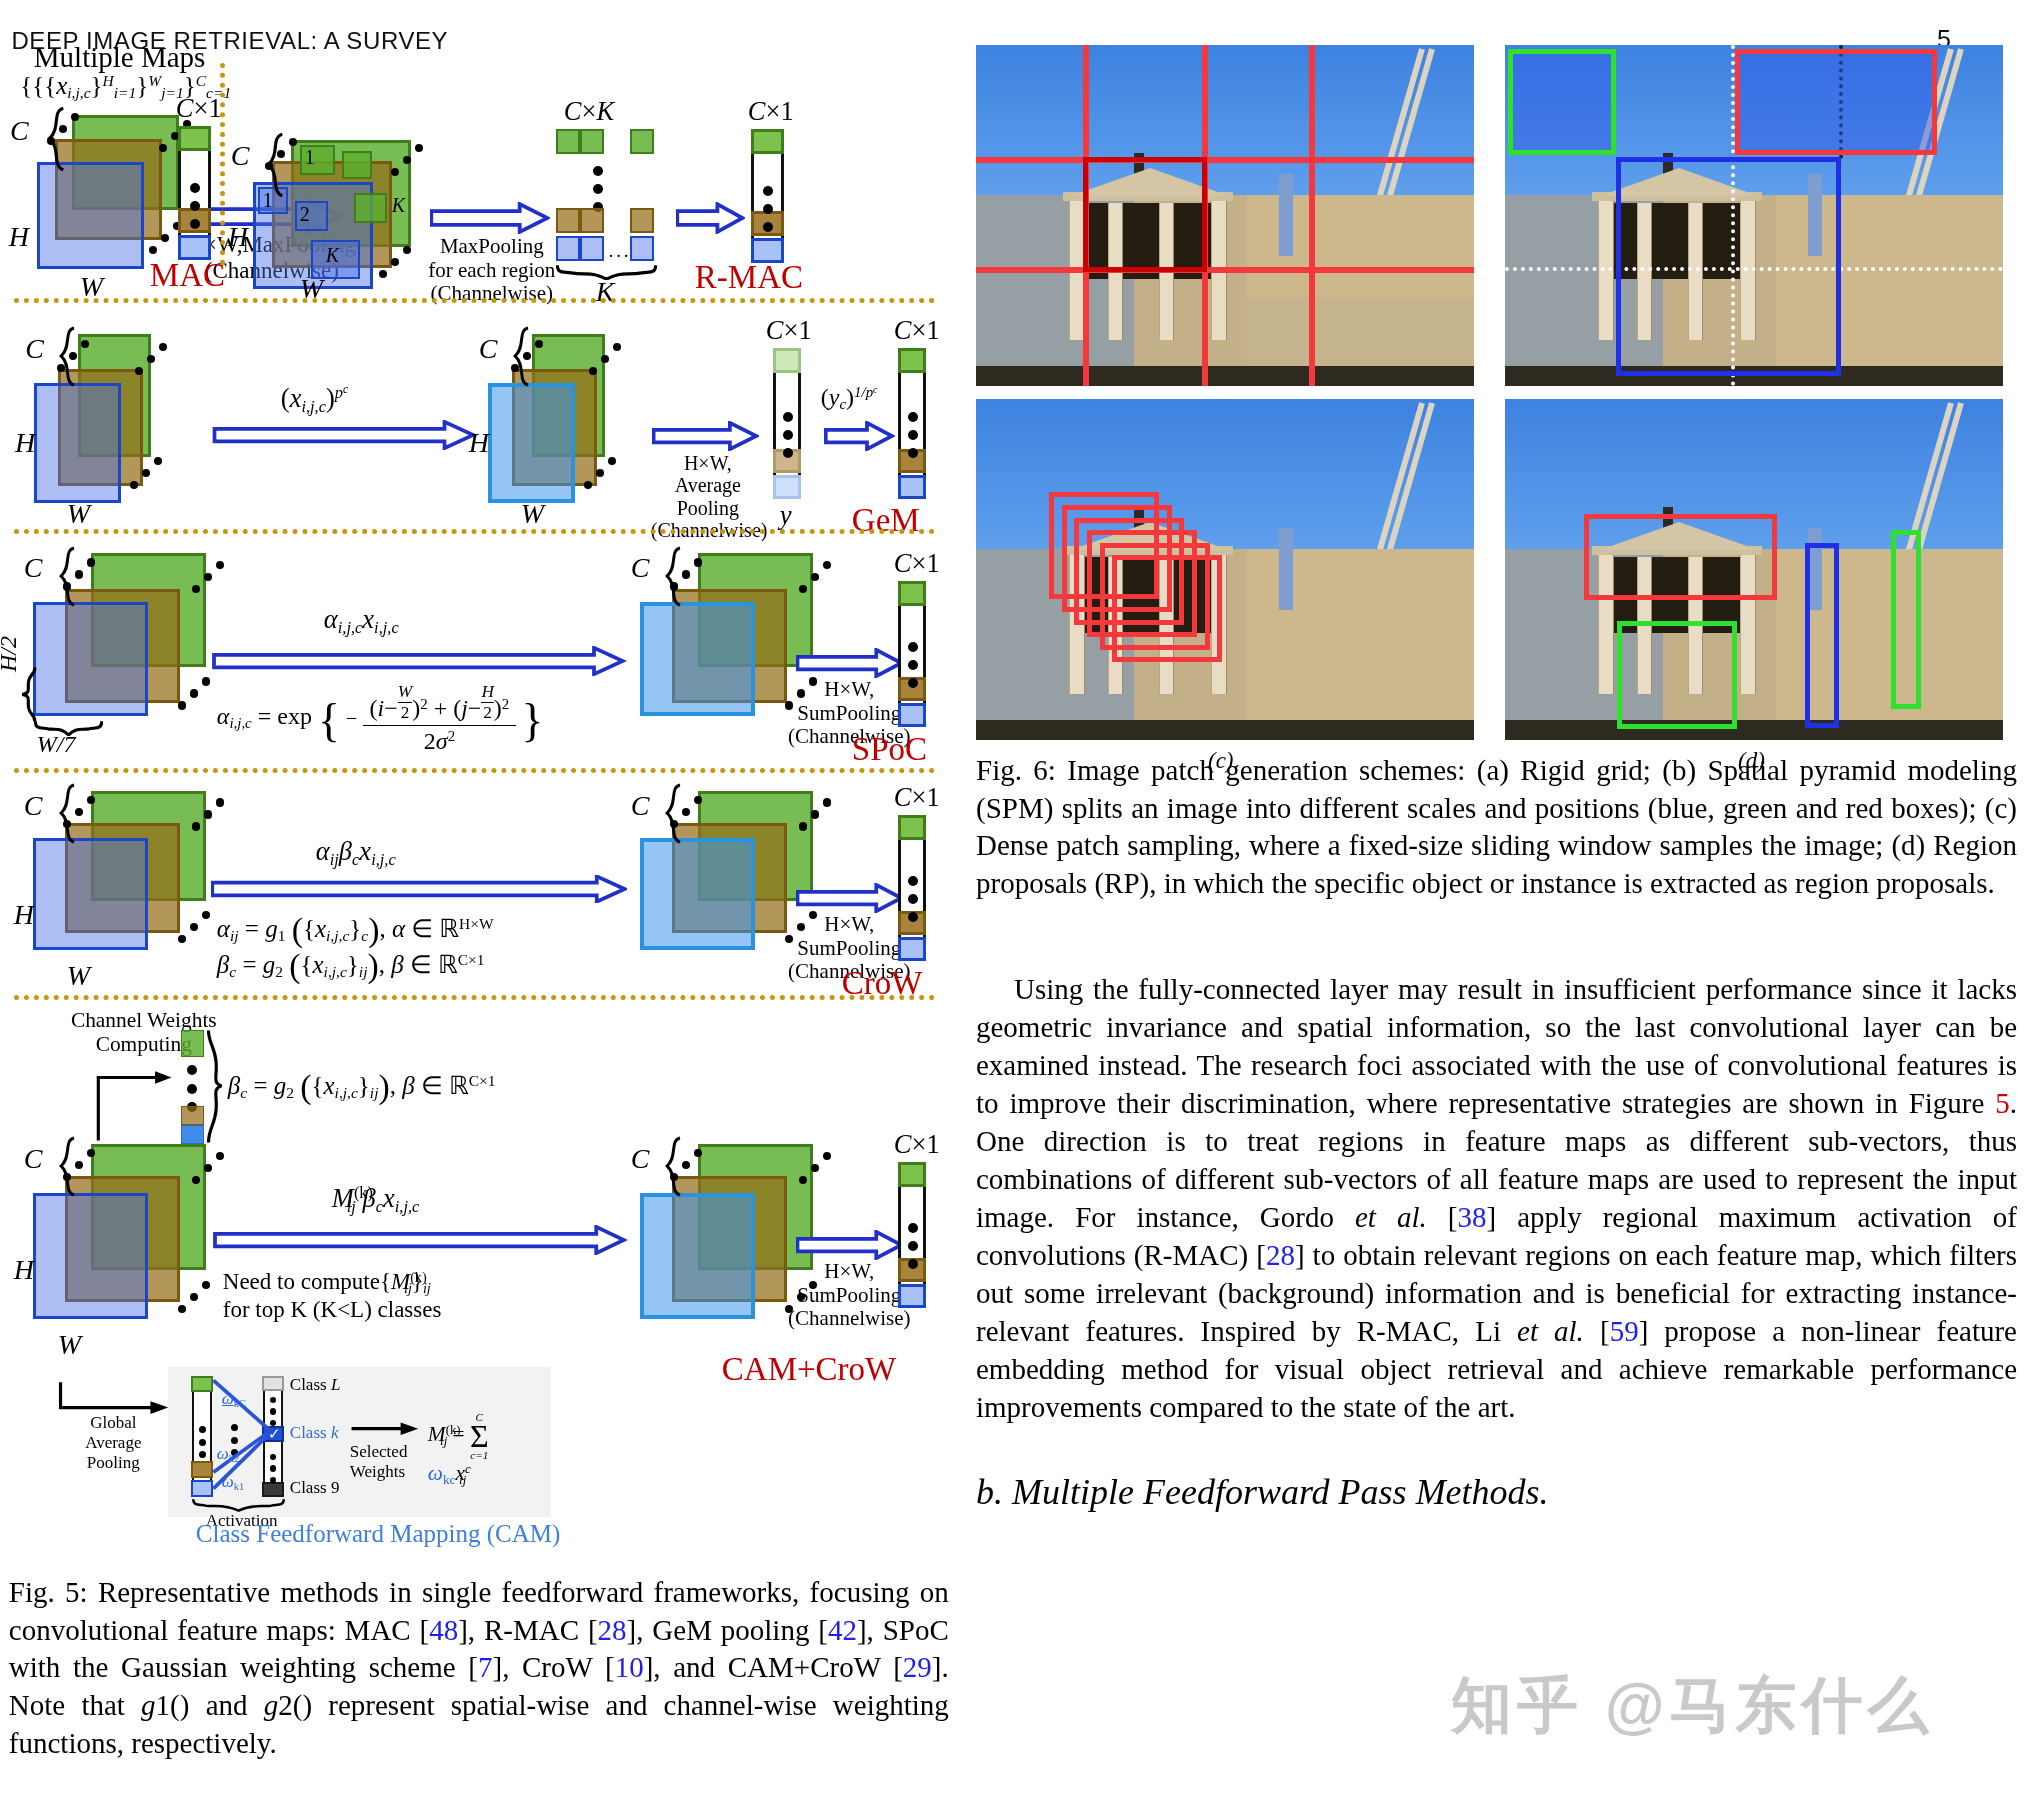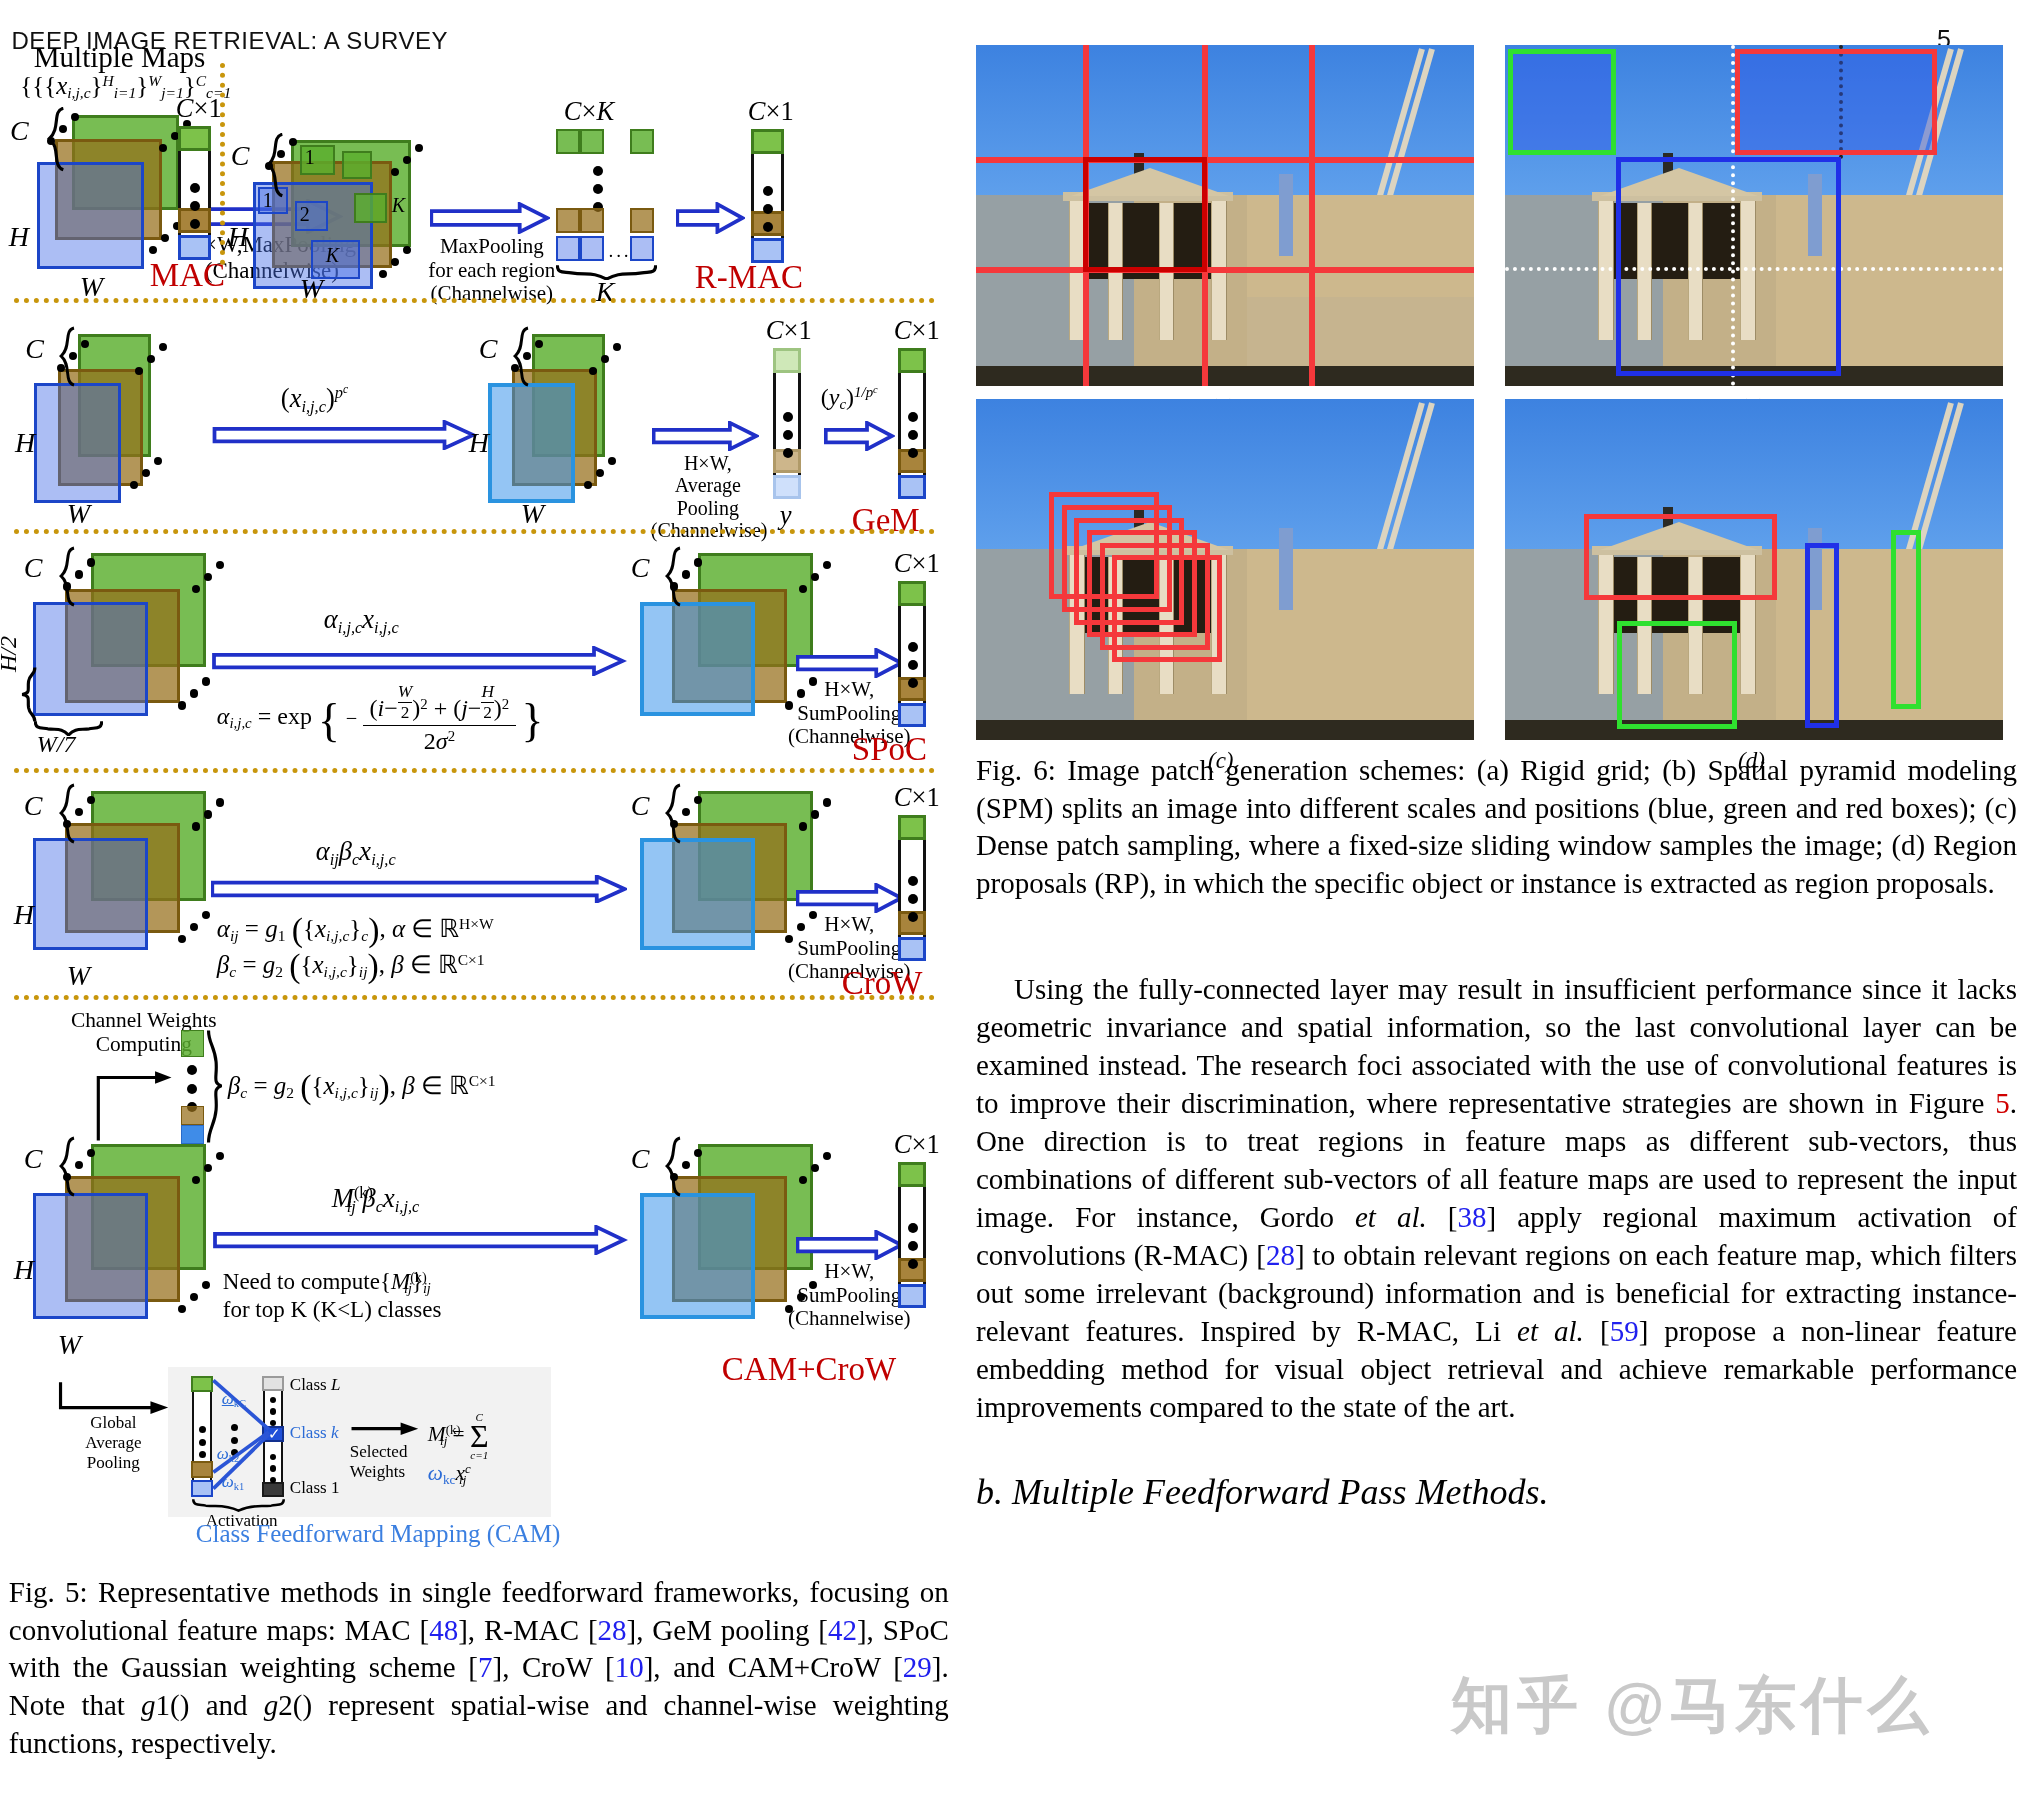--- a/index.html
+++ b/index.html
@@ -725,21 +725,21 @@
         <line x1="24" y1="10" x2="112" y2="88" stroke="#2b55d6" stroke-width="6"></line>
         <line x1="24" y1="156" x2="112" y2="92" stroke="#2b55d6" stroke-width="6"></line>
         <line x1="24" y1="182" x2="112" y2="96" stroke="#2b55d6" stroke-width="6"></line>
       </svg>
       <div class="camtxt camblue" style="left:213px;top:380px;font-style:italic;text-decoration:underline;">ω<span class="sub" style="font-style:normal;">kC</span></div>
       <div class="camtxt camblue" style="left:208px;top:435px;font-style:italic;">ω<span class="sub" style="font-style:normal;">k2</span></div>
       <div class="camtxt camblue" style="left:213px;top:463px;font-style:italic;">ω<span class="sub" style="font-style:normal;">k1</span></div>
 
       <div class="camtxt" style="left:281px;top:366px;">Class <i>L</i></div>
       <div class="camtxt camblue" style="left:281px;top:414px;">Class <i>k</i></div>
-      <div class="camtxt" style="left:281px;top:469px;">Class 1</div>
+      <div class="camtxt" style="left:281px;top:469px;">Class 9</div>
 
       <svg style="position:absolute;left:183px;top:489px;" width="93" height="14" viewBox="0 0 148 22">
         <path d="M2 2 C2 12 10 10 22 12 C40 14 52 10 74 20 C96 10 108 14 126 12 C138 10 146 12 146 2" fill="none" stroke="#000" stroke-width="4"></path>
       </svg>
       <div class="camtxt" style="left:197px;top:502px;">Activation</div>
 
       <svg style="position:absolute;left:341px;top:409px;" width="71" height="21.4" viewBox="0 0 112 34">
         <path d="M2 17 L84 17" fill="none" stroke="#000" stroke-width="5"></path>
         <path d="M80 7 L108 17 L80 27 Z" fill="#000"></path>
       </svg>

